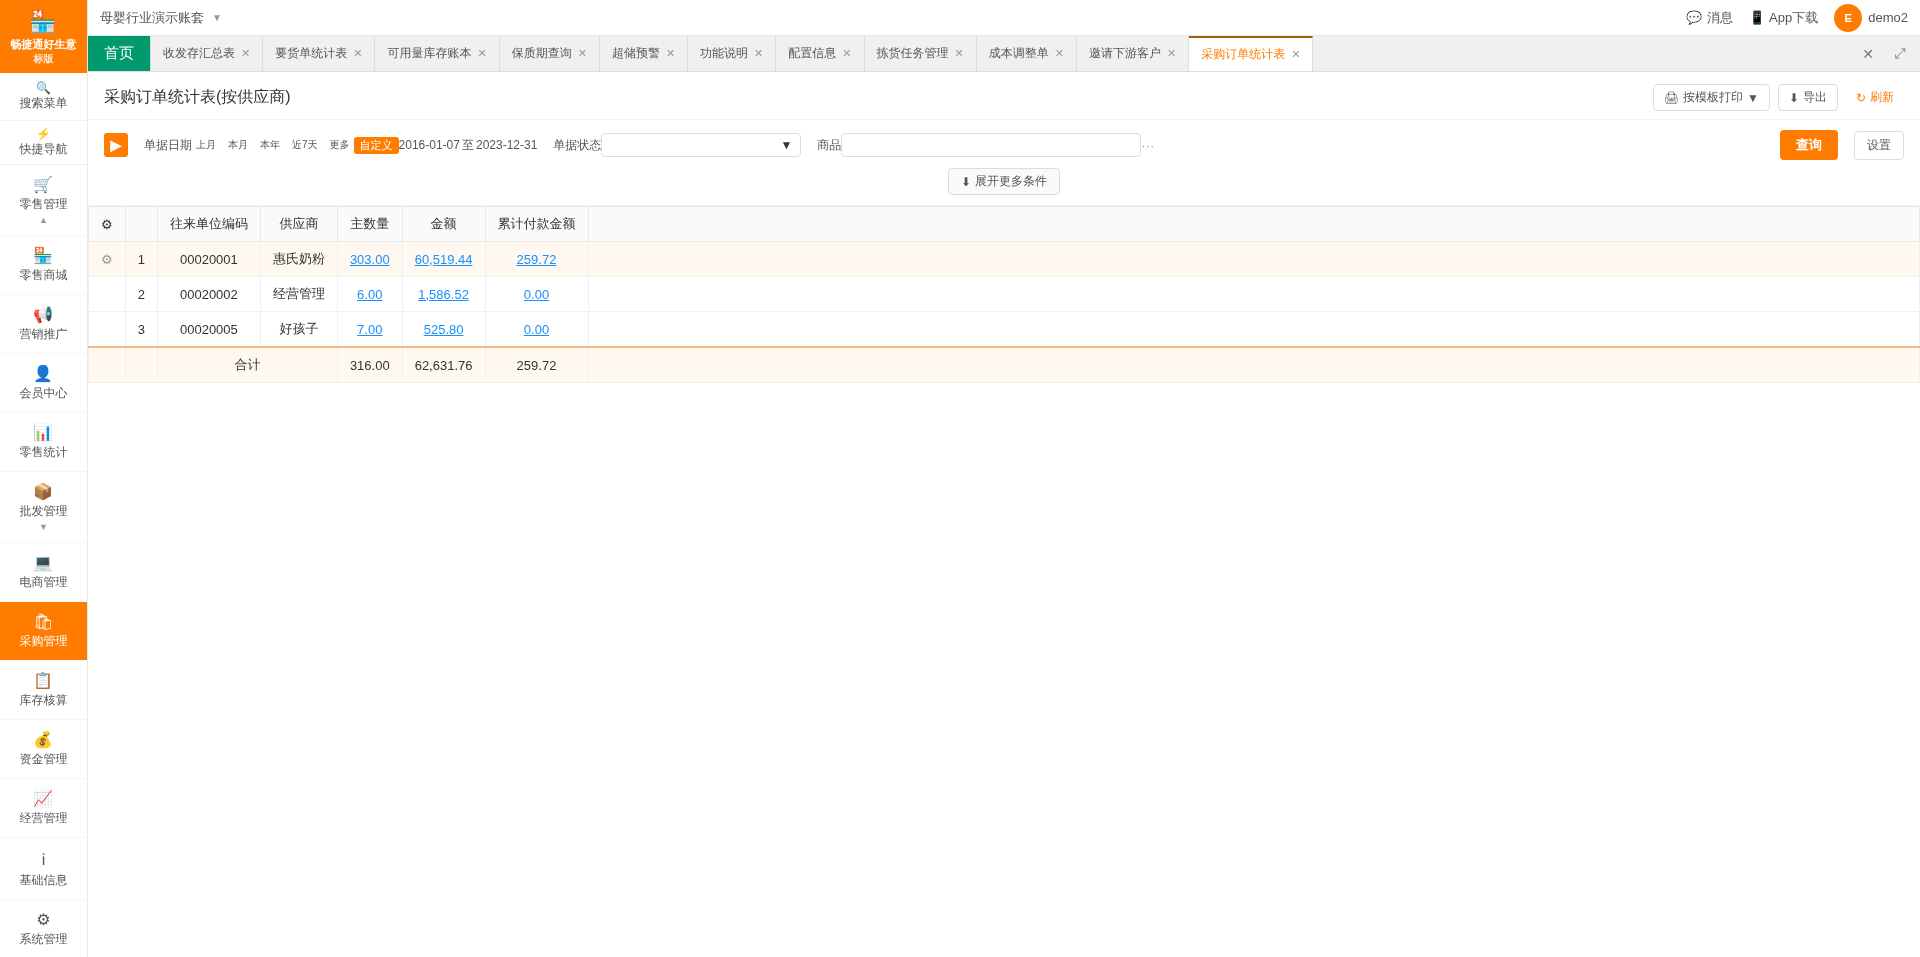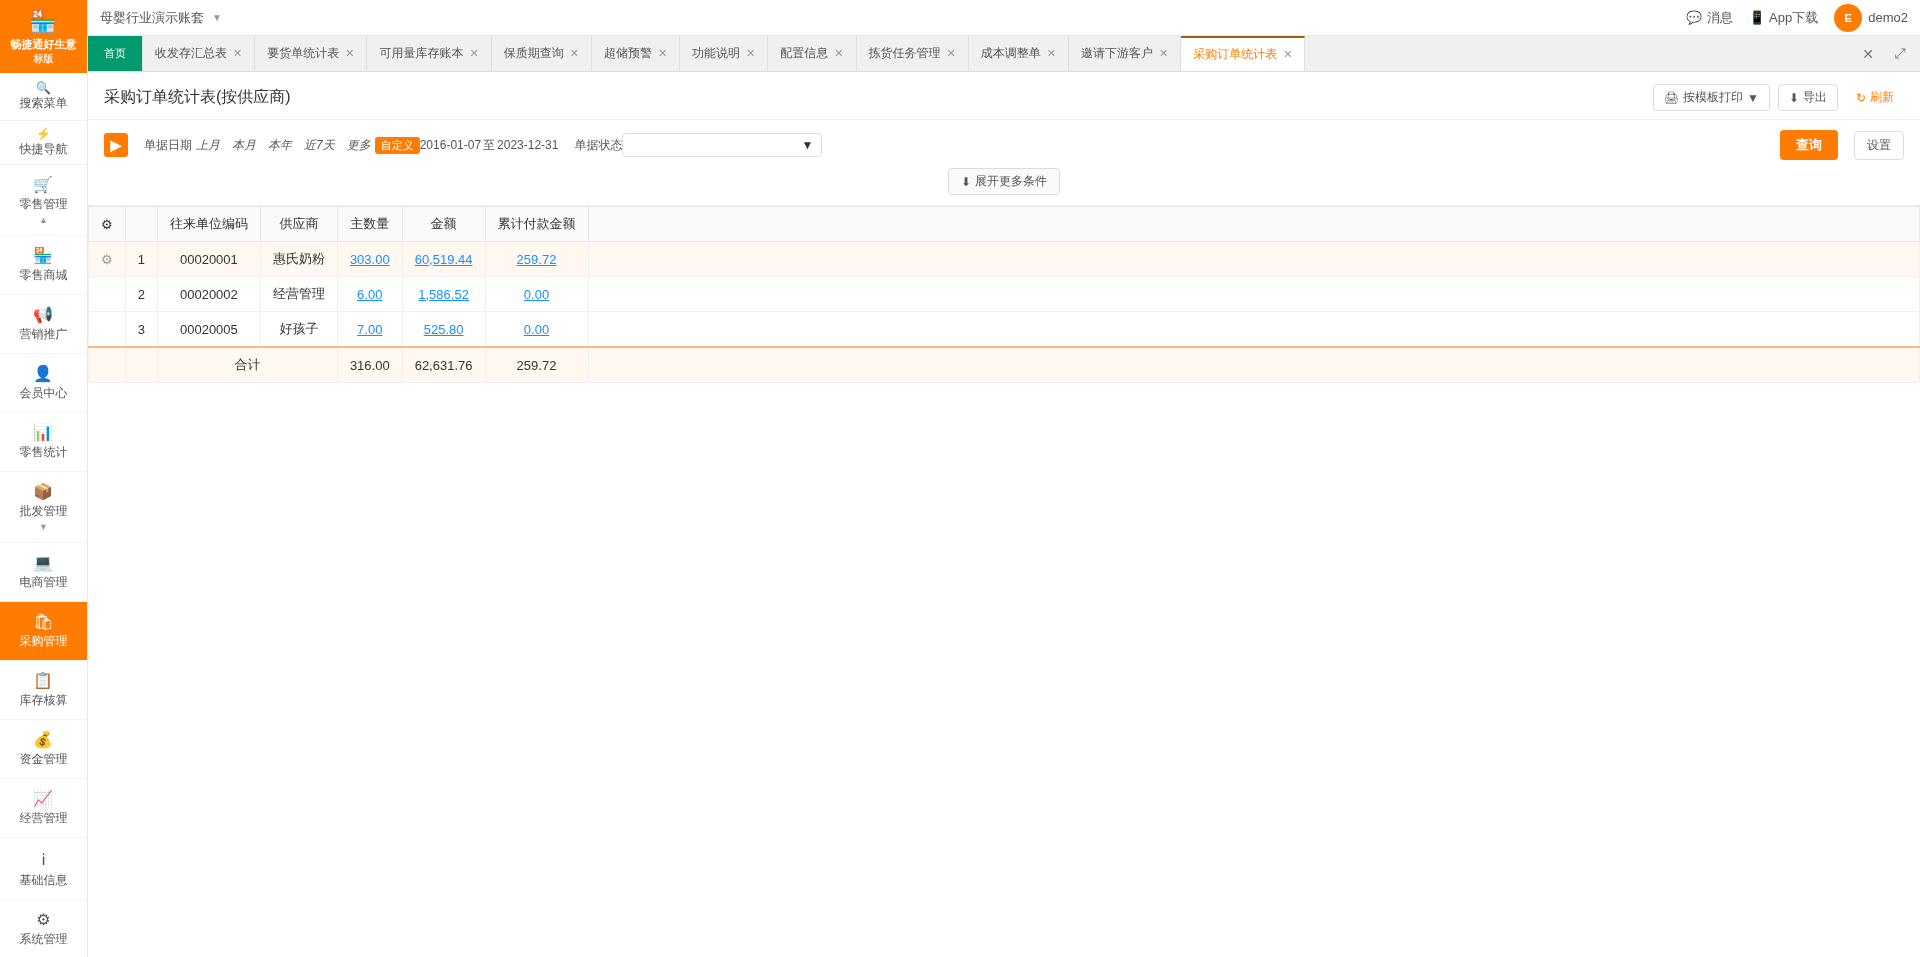--- a/index.html
+++ b/index.html
@@ -136,21 +136,21 @@
       font-size: 12px;
       color: #555;
       cursor: pointer;
       white-space: nowrap;
       border-right: 1px solid #ddd;
       background: #f0f0f0;
       flex-shrink: 0;
     }
     .tab-item.active { background: #fff; color: #ff7c00; border-top: 2px solid #a16207; }
     .tab-item .tab-close { font-size: 11px; color: #999; margin-left: 2px; }
-    .tab-home { background: #009a6e; color: #fff; padding: 0 16px; font-size: 11px; }
+    .tab-home { background: #009a6e; color: #fff; padding: 0 16px; font-size: 15px; }
     .tab-bar-actions {
       margin-left: auto;
       display: flex;
       align-items: center;
       padding: 0 8px;
       gap: 8px;
     }
     .tab-action-btn {
       width: 24px;
       height: 24px;
@@ -262,25 +262,24 @@
       font-size: 12px;
       color: #555;
       white-space: nowrap;
     }
     .date-shortcuts {
       display: flex;
       align-items: center;
       gap: 4px;
     }
     .date-shortcut {
-      font-size: 12px;
+      font-size: 10px;
       color: #555;
       cursor: pointer;
       padding: 2px 4px;
-      font-style: italic;
     }
     .date-custom-badge {
       background: #ff7c00;
       color: #fff;
       font-size: 11px;
       padding: 1px 6px;
       border-radius: 3px;
       cursor: pointer;
     }
     .date-range {
@@ -584,20 +583,25 @@
         </div>
 
         <div class="filter-group">
           <span class="filter-label">单据状态</span>
           <div class="filter-select" style="min-width:200px;">
             <span></span>
             <span>▼</span>
           </div>
         </div>
 
+        <div class="filter-group">
+          <span class="filter-label">商品</span>
+          <input type="text" class="filter-input" style="min-width: 300px;">
+          <span style="color:#999;cursor:pointer;">···</span>
+        </div>
 
         <div style="margin-left:auto;display:flex;gap:16px;align-items:center;">
           <button class="btn-query">查询</button>
           <button class="btn-settings">设置</button>
         </div>
       </div>
 
       <div class="filter-row-2">
         <div class="expand-more">
           <span>⬇</span>

